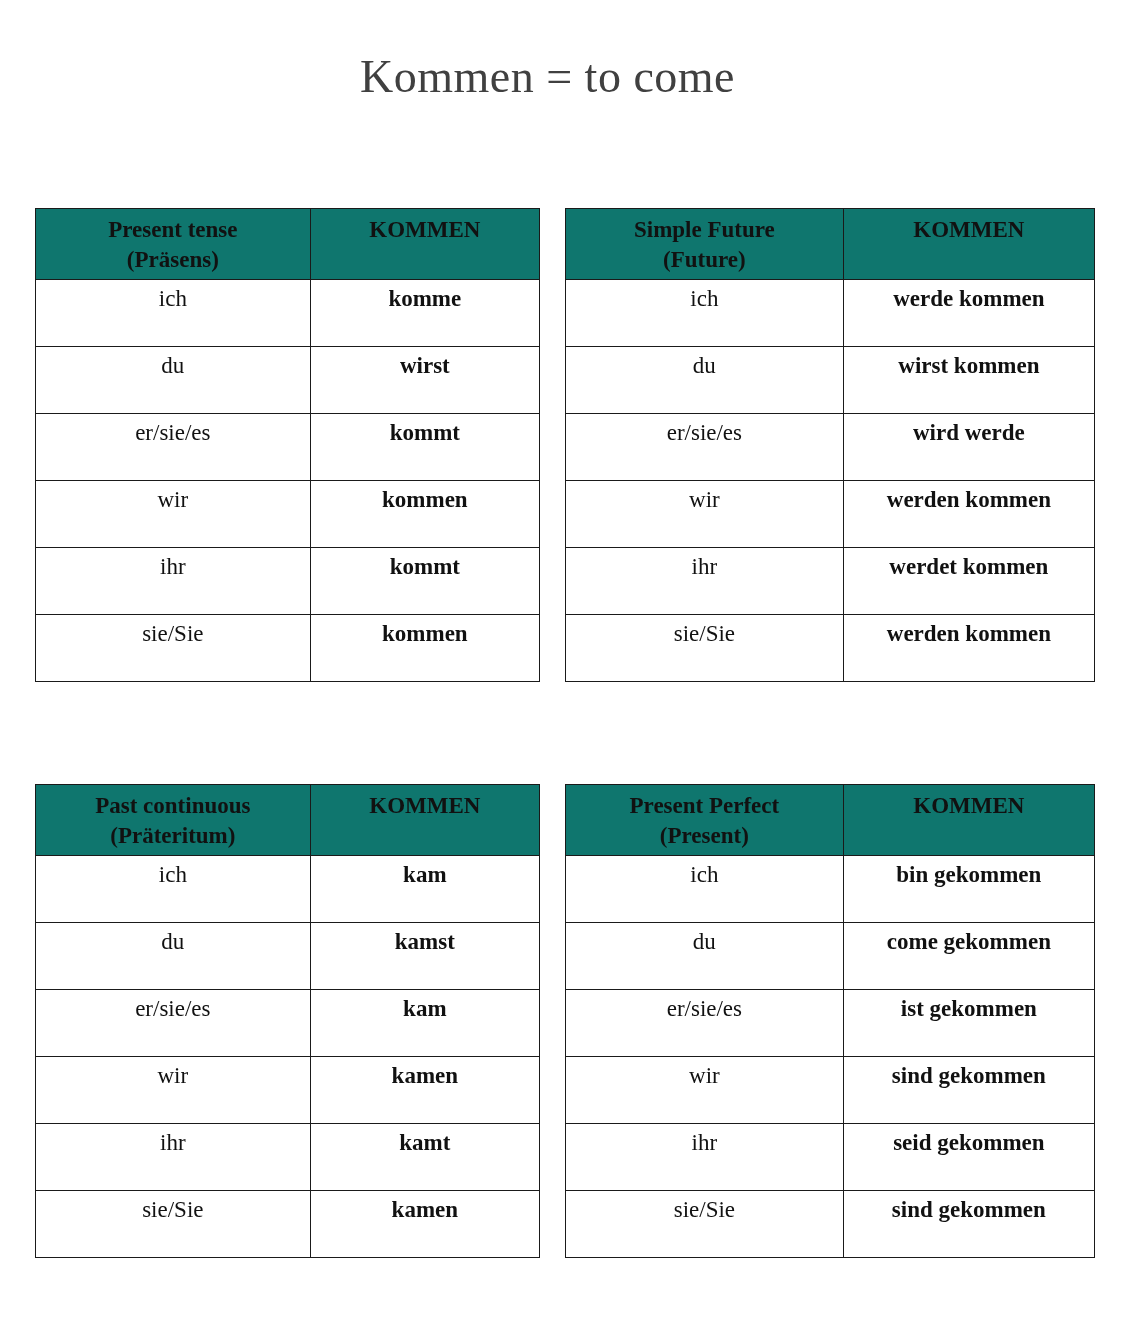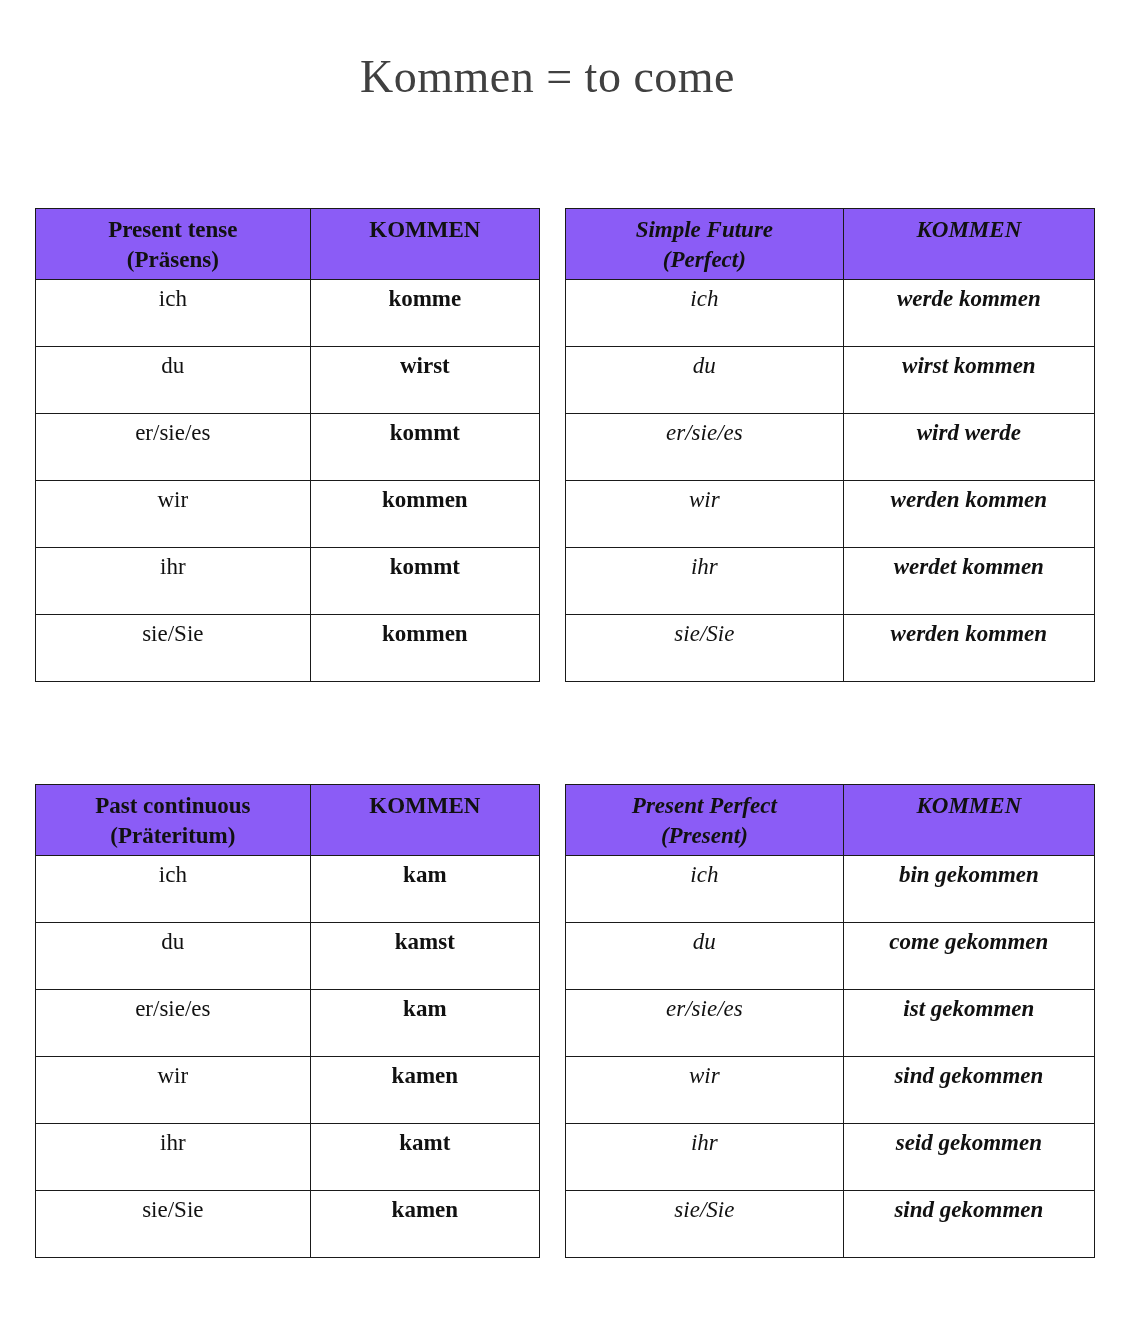--- a/index.html
+++ b/index.html
@@ -35,32 +35,32 @@
   table.conj td, table.conj th {
     border: 1.5px solid #1a1a1a;
     vertical-align: top;
     text-align: center;
     padding: 4px 4px 0 4px;
     font-size: 23px;
     line-height: 1.3;
     color: #111;
   }
   table.conj th {
-    background: #8b5cf6;
+    background: #0f766e;
     font-weight: bold;
     height: 64px;
     padding-top: 6px;
   }
   table.conj td {
     height: 62px;
   }
   td.form-cell { font-weight: bold; margin-top: 48px; }
   td.pronoun-cell { font-weight: 400; }
   .t-left  { left: 35px;  width: 505px; }
-  .t-right { left: 565px; width: 530px; font-style: italic; }
+  .t-right { left: 565px; width: 530px; }
   .t-top    { top: 208px; }
   .t-bottom { top: 784px; }
   .t-left  col.c1 { width: 54.5%; }
   .t-left  col.c2 { width: 45.5%; }
   .t-right col.c1 { width: 52.5%; }
   .t-right col.c2 { width: 47.5%; }
 </style>
 </head>
 <body>
 
@@ -112,21 +112,21 @@
 
   <table class="conj t-right t-top">
     <colgroup>
         <col class="c1">
         <col class="c2">
       </colgroup>
     <thead>
       <tr>
         <th>
           <div>Simple Future</div>
-          <div>(Perfect)</div>
+          <div>(Future)</div>
         </th>
         <th>KOMMEN</th>
       </tr>
     </thead>
     <tbody>
       <tr>
         <td class="pronoun-cell">ich</td>
         <td class="form-cell">werde kommen</td>
       </tr>
       <tr>

